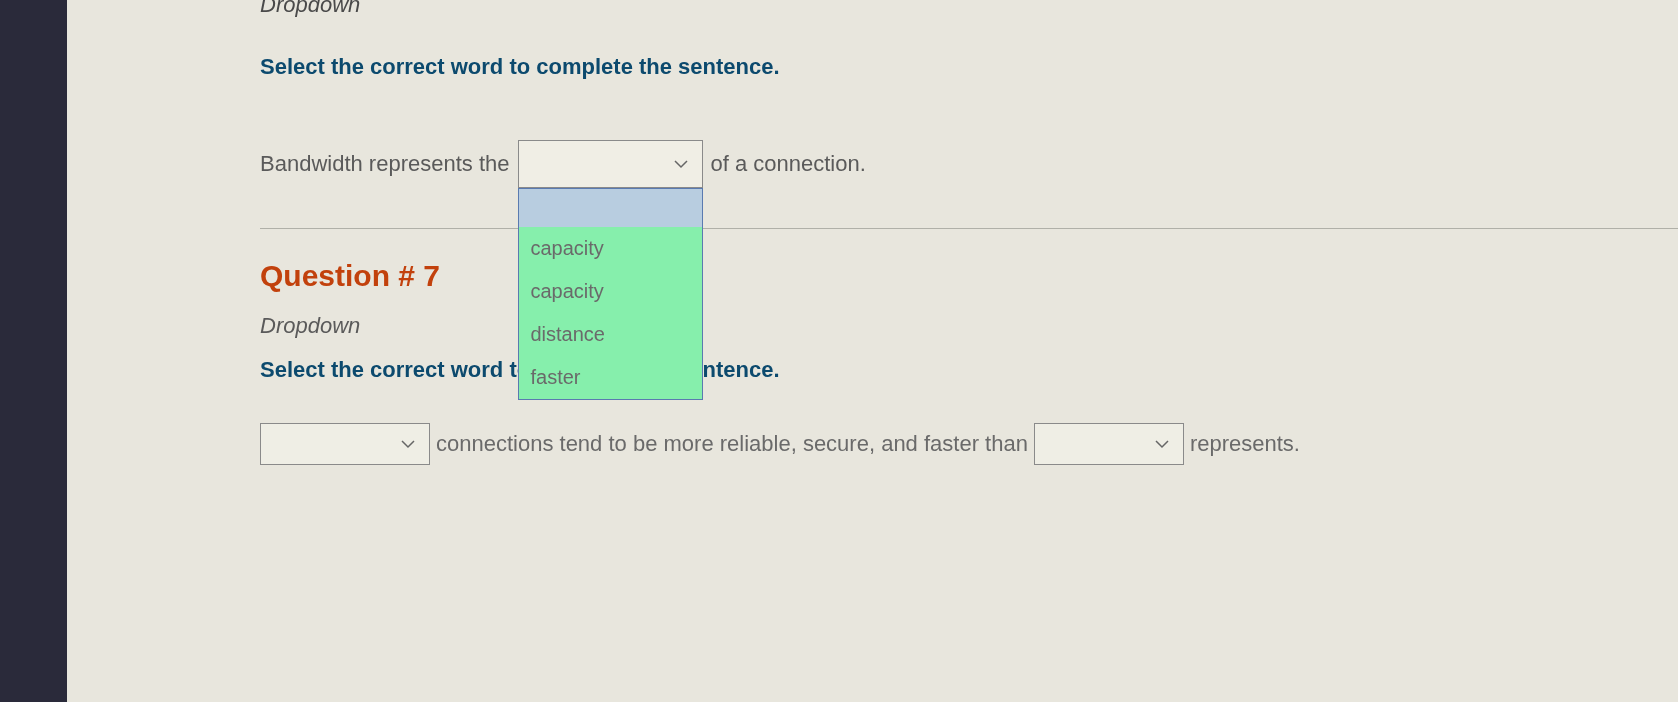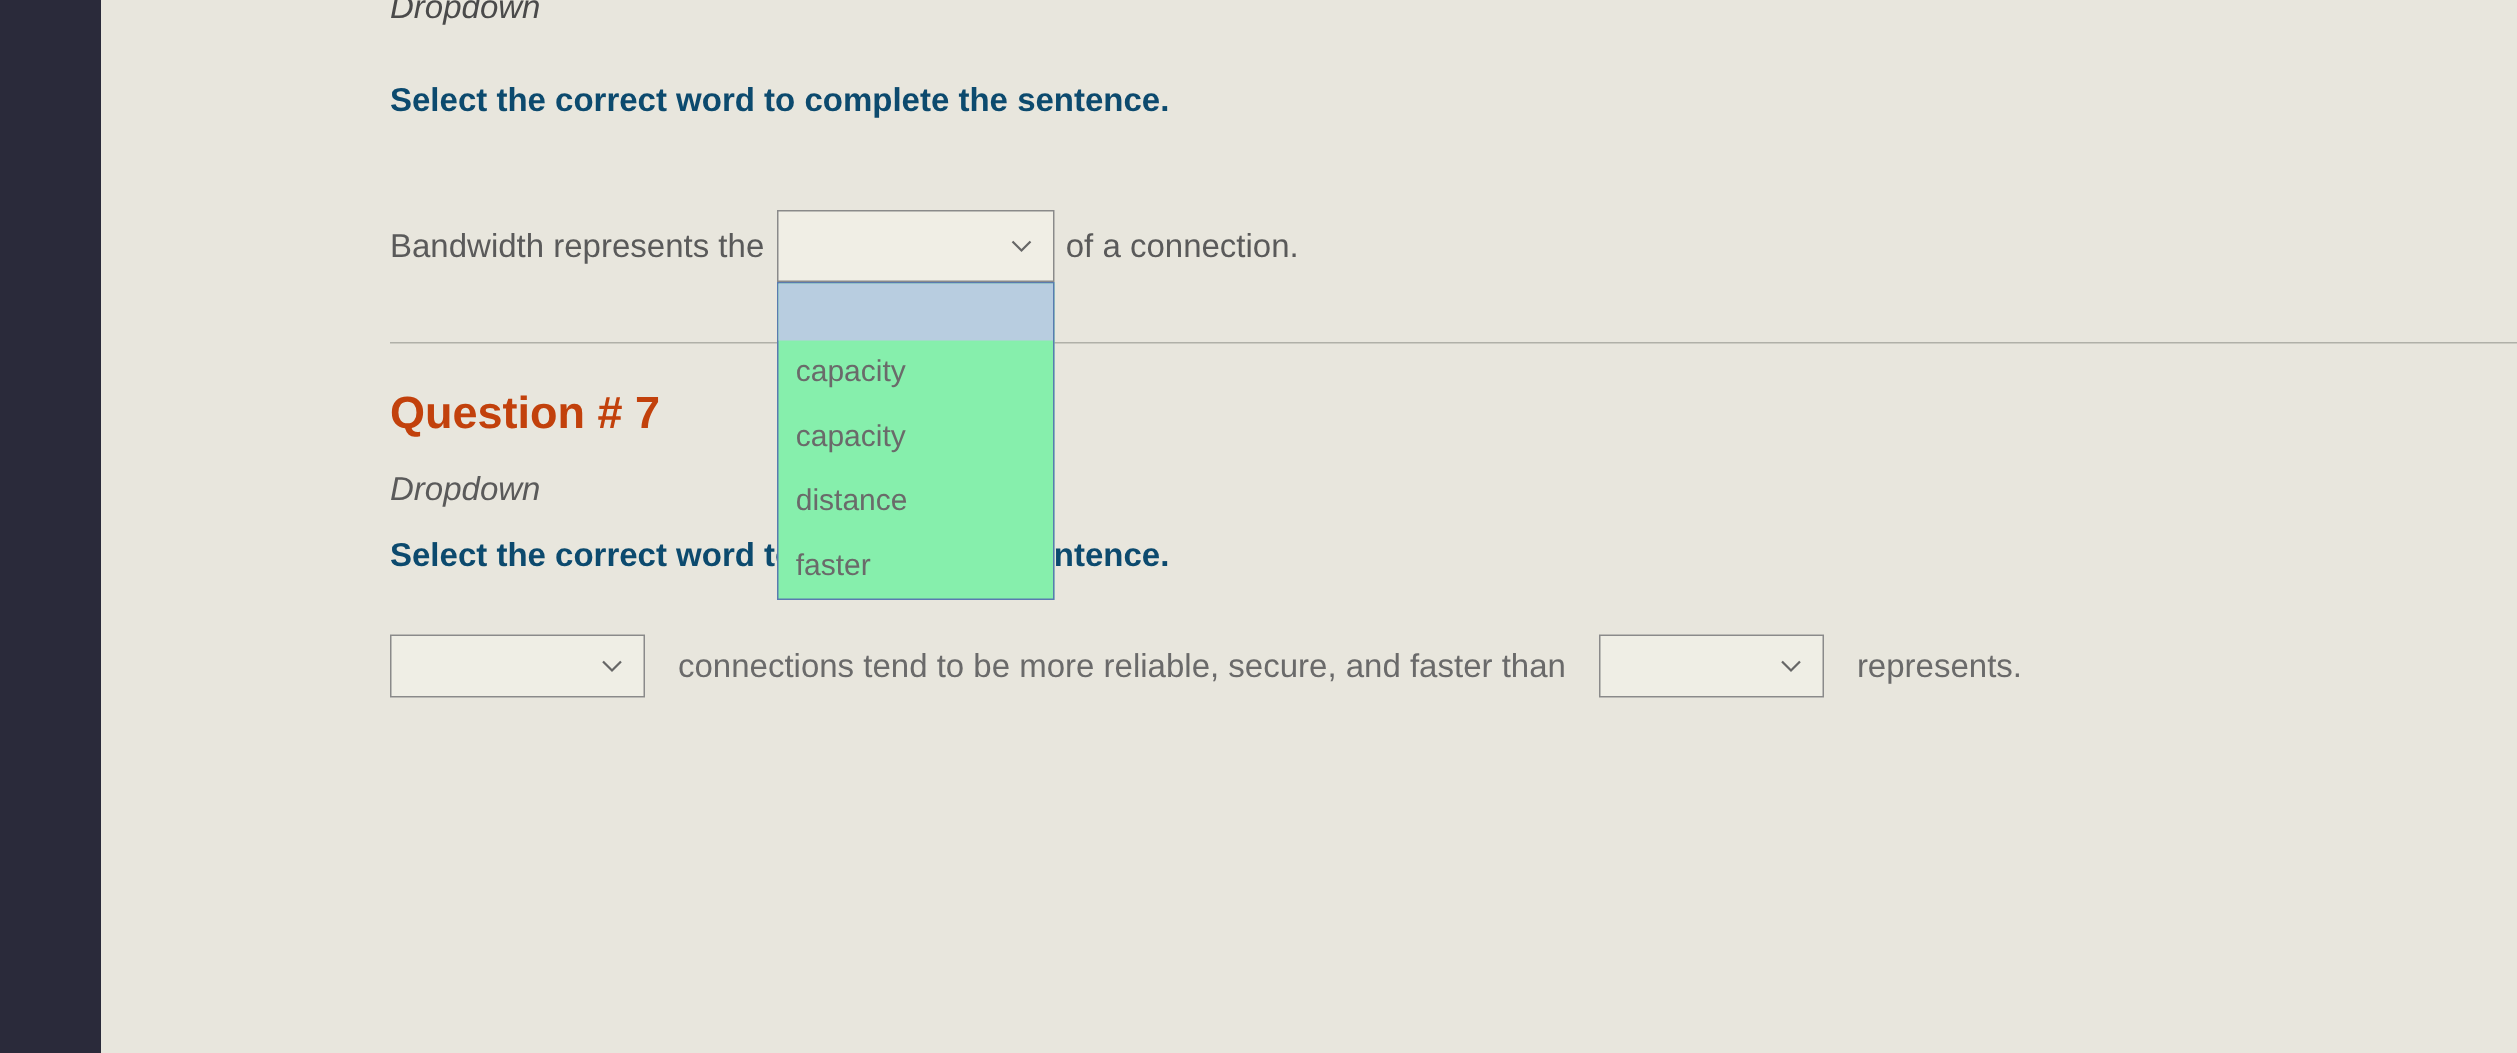--- a/index.html
+++ b/index.html
@@ -108,21 +108,21 @@
       font-size: 22px;
       margin-bottom: 18px;
     }
     .q7-sentence {
       display: flex;
       align-items: center;
       font-size: 22px;
       color: #6a6a6a;
       margin-top: 40px;
       flex-wrap: wrap;
-      gap: 22px;
+      gap: 6px;
     }
     .dropdown-select-small {
       width: 170px;
       height: 42px;
       border: 1px solid #8a8a8a;
       background: #efeee5;
       font-size: 18px;
       padding: 4px 8px;
       color: #5a5a5a;
       cursor: pointer;

